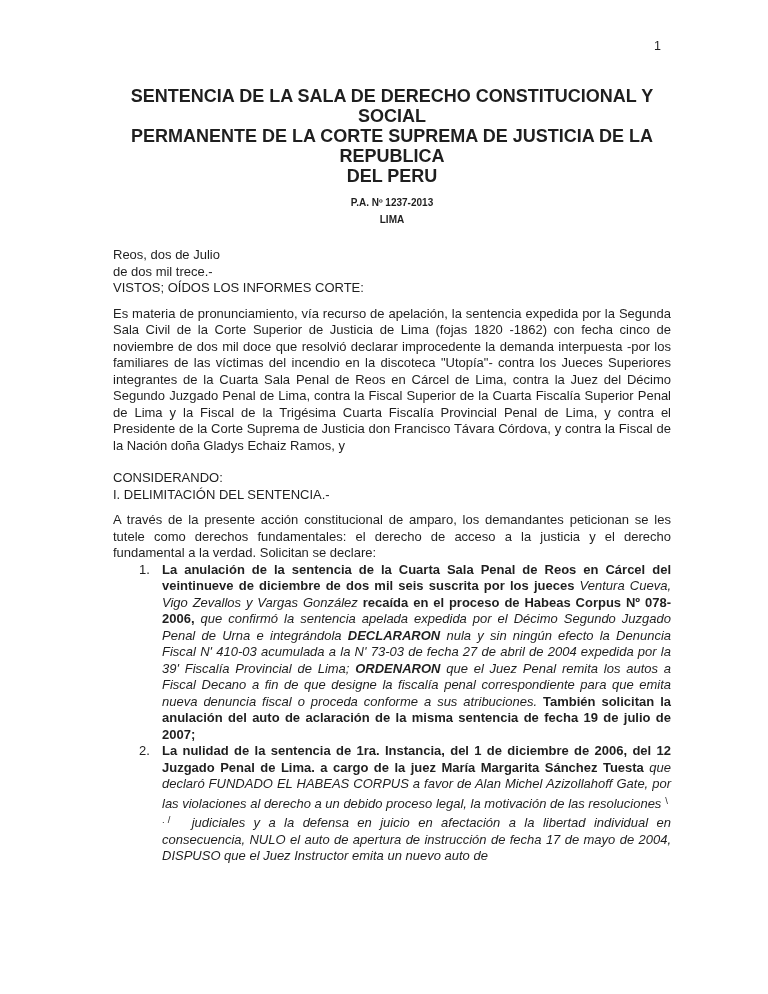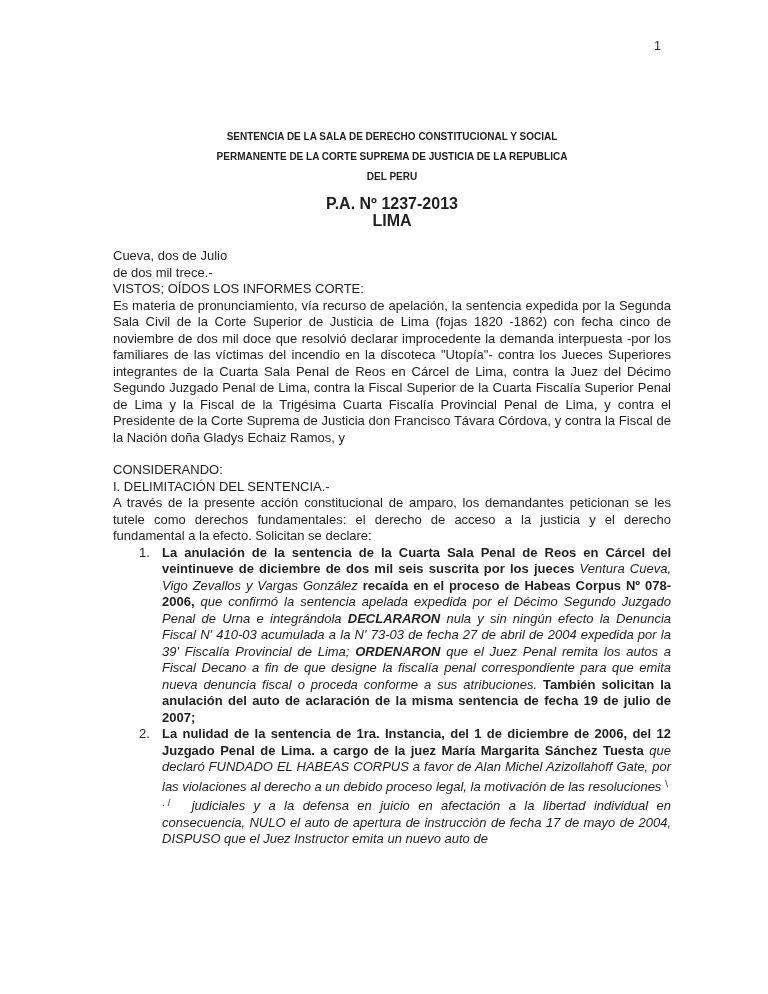--- a/index.html
+++ b/index.html
@@ -20,44 +20,45 @@
     padding: 38px 97px 0 113px;
     overflow: hidden;
   }
   .page-number {
     text-align: right;
     padding-right: 10px;
     font-size: 12.5px;
     line-height: 16px;
   }
   .title-block {
-    margin-top: 73px;
+    margin-top: 32px;
     text-align: center;
     font-weight: bold;
-    font-size: 10px;
+    font-size: 18px;
     line-height: 20px;
   }
   .subtitle-block {
     margin-top: 8px;
     text-align: center;
     font-weight: bold;
-    font-size: 16px;
+    font-size: 10px;
     line-height: 17px;
   }
   .doc-body {
     margin-top: 19px;
   }
   p {
     margin: 0;
   }
   .bold {
     font-weight: normal;
   }
   .para {
     text-align: justify;
+    margin-top: 9px;
   }
   .gap-above {
     margin-top: 16px;
   }
   .list {
     text-align: justify;
   }
   .list-item {
     position: relative;
     padding-left: 49px;
@@ -100,33 +101,33 @@
     <div>DEL PERU</div>
   </div>
 
   <div class="subtitle-block">
     <div>P.A. Nº 1237-2013</div>
     <div>LIMA</div>
   </div>
 
   <div class="doc-body">
 
-    <p class="line">Cueva, dos de Julio</p>
+    <p class="line">Reos, dos de Julio</p>
 
     <p class="line bold">de dos mil trece.-</p>
 
     <p class="line bold">VISTOS; OÍDOS LOS INFORMES CORTE:</p>
 
     <p class="para">Es materia de pronunciamiento, vía recurso de apelación, la sentencia expedida por la Segunda Sala Civil de la Corte Superior de Justicia de Lima (fojas 1820 -1862) con fecha cinco de noviembre de dos mil doce que resolvió declarar improcedente la demanda interpuesta -por los familiares de las víctimas del incendio en la discoteca "Utopía"- contra los Jueces Superiores integrantes de la Cuarta Sala Penal de Reos en Cárcel de Lima, contra la Juez del Décimo Segundo Juzgado Penal de Lima, contra la Fiscal Superior de la Cuarta Fiscalía Superior Penal de Lima y la Fiscal de la Trigésima Cuarta Fiscalía Provincial Penal de Lima, y contra el Presidente de la Corte Suprema de Justicia don Francisco Távara Córdova, y contra la Fiscal de la Nación doña Gladys Echaiz Ramos, y</p>
 
     <p class="line bold gap-above">CONSIDERANDO:</p>
 
     <p class="line bold">I. DELIMITACIÓN DEL SENTENCIA.-</p>
 
-    <p class="para">A través de la presente acción constitucional de amparo, los demandantes peticionan se les tutele como derechos fundamentales: el derecho de acceso a la justicia y el derecho fundamental a la efecto. Solicitan se declare:</p>
+    <p class="para">A través de la presente acción constitucional de amparo, los demandantes peticionan se les tutele como derechos fundamentales: el derecho de acceso a la justicia y el derecho fundamental a la verdad. Solicitan se declare:</p>
 
     <div class="list">
 
       <div class="list-item">
         <span class="list-num">1.</span>
         <span class="list-text"><span class="seg-regular">La anulación de la sentencia de la Cuarta Sala Penal de Reos en Cárcel del veintinueve de diciembre de dos mil seis suscrita por los jueces </span><span class="seg-italic">Ventura Cueva, Vigo Zevallos y Vargas González</span><span class="seg-regular"> recaída en el proceso de Habeas Corpus Nº 078-2006, </span><span class="seg-italic">que confirmó la sentencia apelada expedida por el Décimo Segundo Juzgado Penal de Urna e integrándola </span><span class="seg-bold-italic">DECLARARON</span><span class="seg-italic"> nula y sin ningún efecto la Denuncia Fiscal N' 410-03 acumulada a la N' 73-03 de fecha 27 de abril de 2004 expedida por la 39' Fiscalía Provincial de Lima; </span><span class="seg-bold-italic">ORDENARON</span><span class="seg-italic"> que el Juez Penal remita los autos a Fiscal Decano a fin de que designe la fiscalía penal correspondiente para que emita nueva denuncia fiscal o proceda conforme a sus atribuciones.</span><span class="seg-regular"> También solicitan la anulación del auto de aclaración de la misma sentencia de fecha 19 de julio de 2007;</span></span>
       </div>
 
       <div class="list-item">
         <span class="list-num">2.</span>

